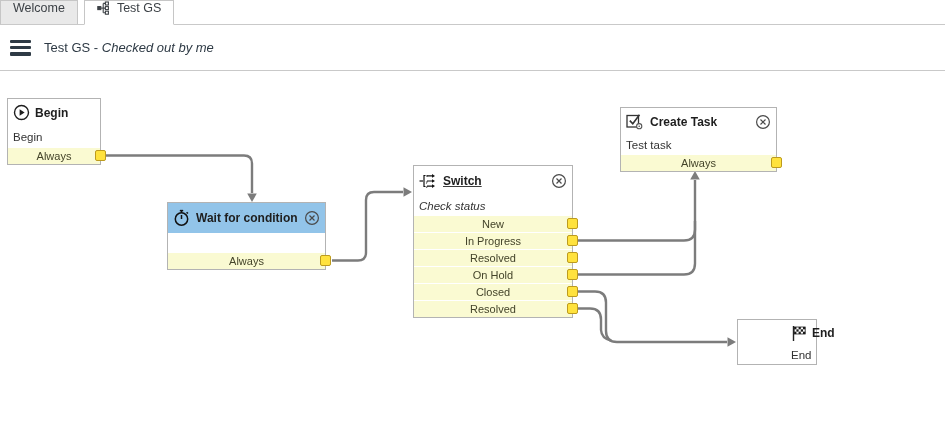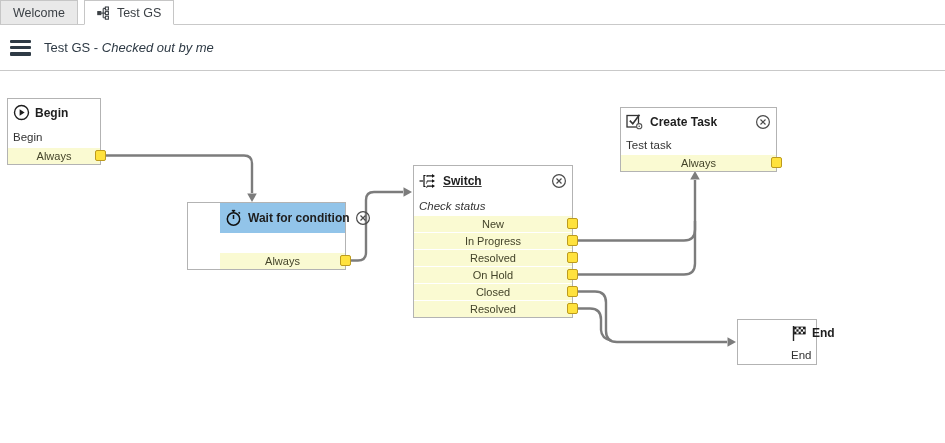--- a/index.html
+++ b/index.html
@@ -2,21 +2,21 @@
 <html><head>
 <meta charset="utf-8">
 <style>
   * { margin:0; padding:0; box-sizing:border-box; }
   html,body { width:945px; height:443px; background:#fff; overflow:hidden;
     font-family:"Liberation Sans", sans-serif; }
 
   
   .tabbar { position:relative; height:25px; background:#fff;
     border-bottom:1px solid #c9c9c9; display:flex; align-items:stretch; }
-  .tab { display:flex; align-items:center; gap:6px; padding:0 12px;
+  .tab { display:flex; gap:6px; padding:0 12px;
     font-size:12.5px; color:#3c4146; cursor:default; }
   .tab.inactive { background:#e9e9e9; border:1px solid #c6c6c6; border-bottom:none; }
   .tab.active { background:#fff; border:1px solid #c6c6c6; border-bottom:1px solid #fff;
     margin-bottom:-1px; margin-left:6px; }
 
   
   .wfheader { height:46px; display:flex; align-items:center; gap:13px;
     padding:0 10px; border-bottom:1px solid #c9c9c9; background:#fff; }
   .hamburger { width:21px; height:16px; display:flex; flex-direction:column;
     justify-content:space-between; cursor:pointer; }
@@ -116,21 +116,21 @@
       </span>
       <span class="node-title">Begin</span>
     </div>
     <div class="node-body" style="height:21px;">Begin</div>
     <div class="pin-row">
       <span>Always</span>
       <span class="pin"></span>
     </div>
   </div>
 
-  <div class="node" style="left:187px; top:131px; width:159px;padding-left:32px;">
+  <div class="node" style="left:167px; top:131px; width:159px;">
     <div class="node-head wait-head" style="height:30px;">
       <span class="head-icon">
         <svg width="18" height="18" viewBox="0 0 18 18">
           <g fill="none" stroke="#111" stroke-width="1.5">
             <circle cx="8.5" cy="10" r="6.2"></circle>
             <path d="M8.5 10 V6"></path>
             <path d="M6.8 1.6 H10.2"></path>
             <path d="M8.5 1.8 V3.4"></path>
             <path d="M13.6 3.2 L14.9 4.5"></path>
           </g>

